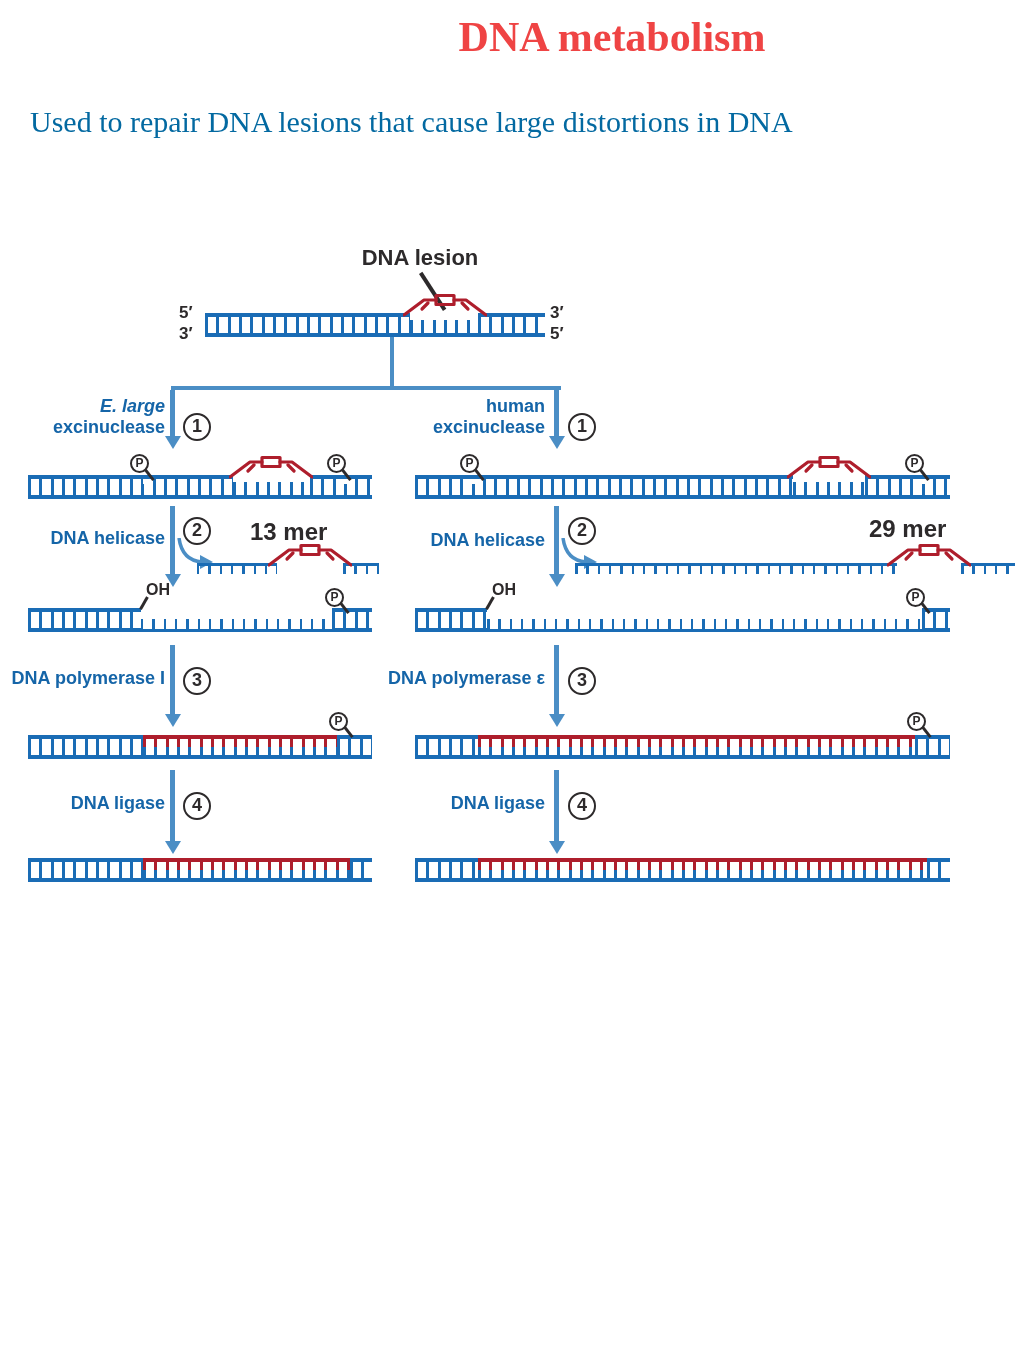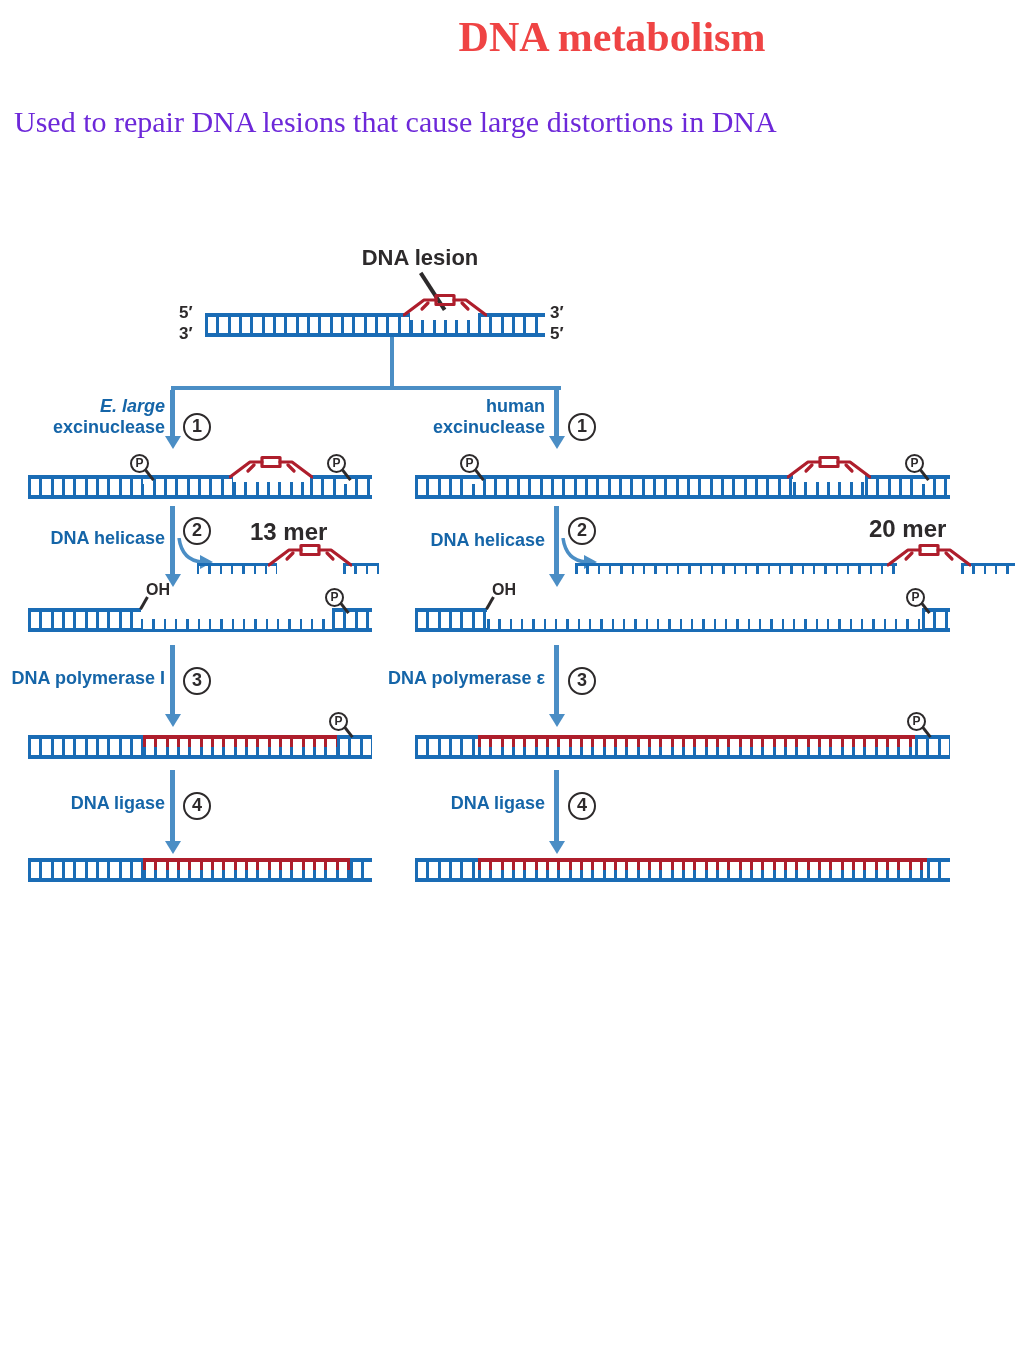--- a/index.html
+++ b/index.html
@@ -3,22 +3,22 @@
 <meta charset="utf-8">
 <style>
   html,body{margin:0;padding:0;background:#fff;}
   .slide{position:relative;width:1024px;height:1365px;background:var(--bg,#fff);overflow:hidden;
          font-family:"Liberation Sans",sans-serif;}
   
   .title{position:absolute;left:210px;right:10px;top:14px;text-align:center;
          font:700 42px/46px "Liberation Serif",serif;color:#ef4444;}
   .subtitle{position:absolute;left:14px;top:64px;
          font:700 italic 30px/34px "Liberation Serif",serif;color:#000;}
-  .bodyline{position:absolute;left:14px;
-         font:400 30px/36px "Liberation Serif",serif;color:#6d28d9;}
+  .bodyline{position:absolute;left:30px;
+         font:400 30px/36px "Liberation Serif",serif;color:#0369a1;}
   
   .duplex{position:absolute;box-sizing:border-box;height:24px;
           border-top:4px solid var(--strand);border-bottom:4px solid var(--strand);
           background:repeating-linear-gradient(to right,var(--strand) 0 3px,transparent 3px 11.33px);}
   .bumpzone{position:absolute;box-sizing:border-box;height:24px;
           border-bottom:4px solid var(--strand);
           background:repeating-linear-gradient(to right,var(--strand) 0 3px,transparent 3px 11.33px) left bottom/100% 13px no-repeat;}
   .patchseg{position:absolute;box-sizing:border-box;height:24px;
           border-top:4px solid var(--lesion);border-bottom:4px solid var(--strand);
           background-image:repeating-linear-gradient(to right,var(--lesion) 0 3px,transparent 3px 11.33px),
@@ -142,21 +142,21 @@
   </svg>
   <svg class="lesion" style="left:560px;top:538px" width="40" height="32" viewBox="0 0 40 32">
     <path d="M3,0 C5,15 13,23 26,24" style="stroke:var(--arrow);stroke-width:3.5;fill:none"></path>
     <polygon points="24,17 37,24 24,31" style="fill:var(--arrow)"></polygon>
   </svg>
   <div class="blab" style="left:0;top:528px;width:165px">DNA helicase</div>
   <div class="blab" style="left:380px;top:530px;width:165px">DNA helicase</div>
   <div class="stepc" style="left:183px;top:517px">2</div>
   <div class="stepc" style="left:568px;top:517px">2</div>
   <div class="mer" style="left:250px;top:518px;width:120px">13 mer</div>
-  <div class="mer" style="left:869px;top:515px;width:120px">20 mer</div>
+  <div class="mer" style="left:869px;top:515px;width:120px">29 mer</div>
 
   <div class="ssdown" style="left:197px;top:563px;width:80px"></div>
   <div class="ssdown" style="left:343px;top:563px;width:36px"></div>
   <svg class="lesion" style="left:268px;top:543px" width="84" height="26" viewBox="0 0 84 26">
     <path class="lp" d="M1,22 L21,7 H33 M51,7 H63 L83,22"></path>
       <rect class="lp" x="33" y="2.5" width="18" height="9"></rect>
       <path class="lp" d="M25,10 L19,16 M59,10 L65,16"></path>
   </svg>
   <div class="ssdown" style="left:575px;top:563px;width:322px"></div>
   <div class="ssdown" style="left:961px;top:563px;width:54px"></div>

